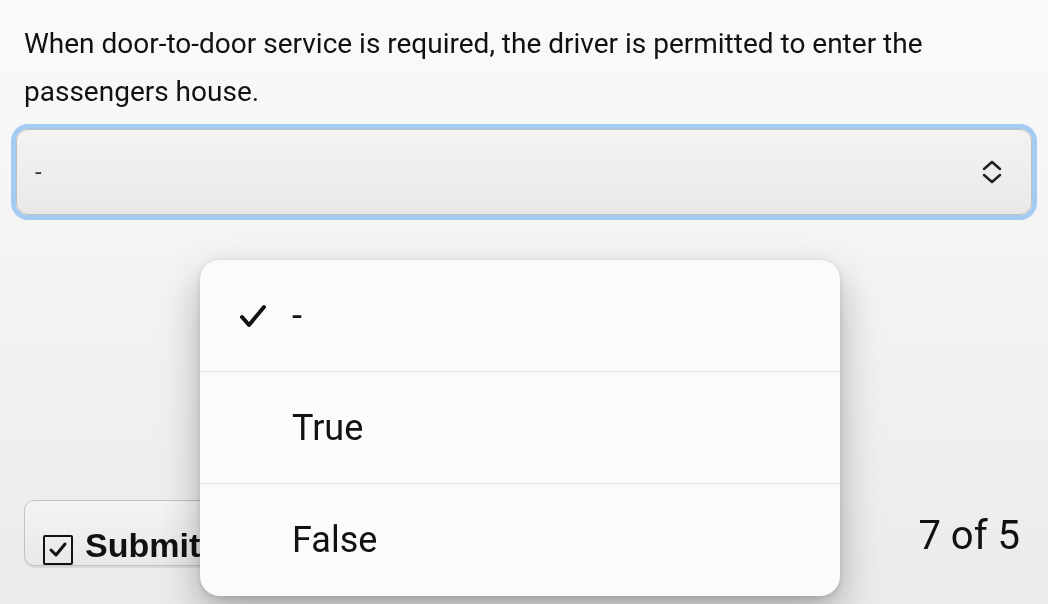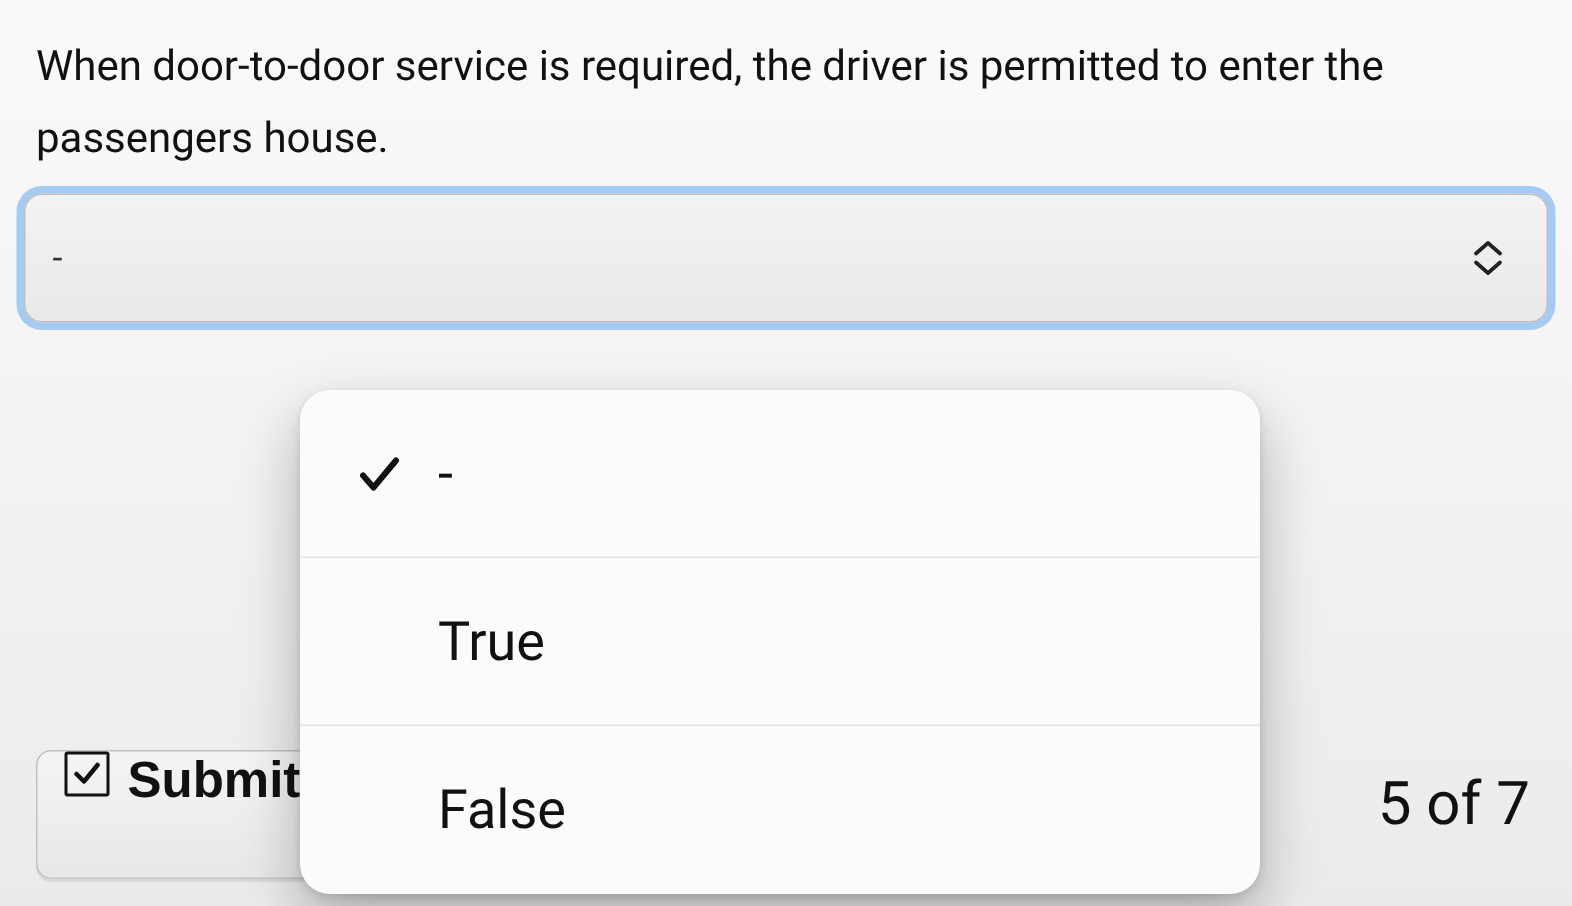--- a/index.html
+++ b/index.html
@@ -53,30 +53,30 @@
   .footer {
     position: absolute;
     left: 0; right: 0; bottom: 0;
     height: 240px;
   }
 
   .submit-btn {
     position: absolute;
     left: 24px;
     top: 136px;
-    height: 86px;
+    height: 66px;
     padding: 0 22px 0 18px;
     border-radius: 10px;
     border: 1px solid #c2c2c2;
     background: linear-gradient(180deg, #f4f4f4 0%, #e8e8e8 100%);
     font-size: 34px;
     font-weight: 700;
     color: #111;
     display: flex;
-    align-items: flex-start;
+    align-items: flex-end;
     gap: 12px;
     box-shadow: 0 2px 0 0 #d9d9d9;
   }
   .submit-btn .chkicon {
     width: 30px; height: 30px;
     border: 2.5px solid #111;
     border-radius: 2px;
     display: flex;
     align-items: center;
     justify-content: center;
@@ -145,21 +145,21 @@
 <div class="footer">
   <button class="submit-btn">
     <span class="chkicon">
       <svg width="20" height="20" viewBox="0 0 20 20">
           <polyline points="3,10 8,15 17,4" fill="none" stroke="#111" stroke-width="3" stroke-linecap="round" stroke-linejoin="round"></polyline>
         </svg>
     </span>
     <span>Submit</span>
   </button>
 
-  <div class="page-count">5 of 7</div>
+  <div class="page-count">7 of 5</div>
 </div>
 
 <div class="dropdown">
   <div class="option">
     <span class="check">
       <svg width="30" height="30" viewBox="0 0 30 30">
           <polyline points="4,16 11,24 26,6" fill="none" stroke="#111" stroke-width="4" stroke-linecap="round" stroke-linejoin="round"></polyline>
         </svg>
     </span>
     <span class="label">-</span>

